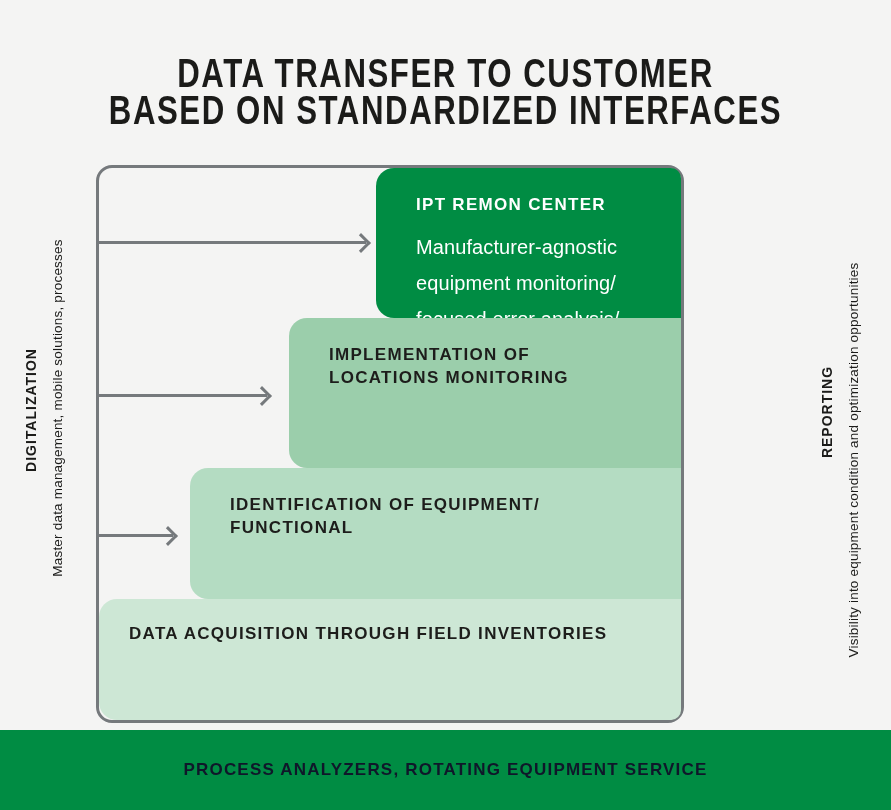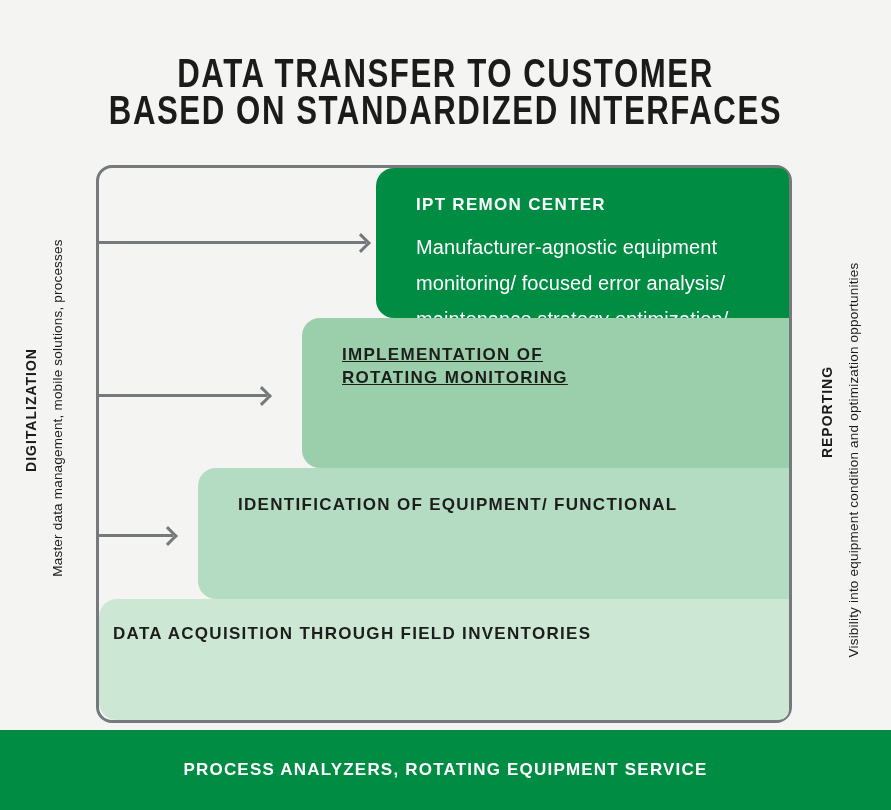--- a/index.html
+++ b/index.html
@@ -12,43 +12,43 @@
   
   .page-title{
     position:absolute;top:28px;left:0;width:891px;
     text-align:center;font-weight:700;font-size:40px;line-height:37px;
     letter-spacing:2px;color:#1b1b19;
     transform:scaleX(0.78);transform-origin:50% 0;
   }
   .page-title .tl{display:block;}
   
   .frame{
-    position:absolute;left:96px;top:165px;width:696px;height:558px;
+    position:absolute;left:96px;top:165px;width:588px;height:558px;
     box-sizing:border-box;border:3px solid #75797c;border-radius:16px;
   }
   
   .arrow{position:absolute;left:0;height:3px;background:#75797c;}
   .arrow .head{
     position:absolute;right:-2px;top:50%;width:11px;height:11px;
     border-top:3px solid #75797c;border-right:3px solid #75797c;
     transform:translateY(-50%) rotate(45deg);
   }
   .a1{top:73px;width:267px;}
   .a2{top:226px;width:168px;}
   .a3{top:366px;width:74px;}
   
   .step{
     position:absolute;right:0;box-sizing:border-box;
     border-radius:18px 0 0 18px;
     padding:25px 18px 0 40px;
   }
   .s1{left:277px;top:0;height:150px;border-radius:18px 10px 0 18px;color:#ffffff;}
-  .s2{left:203px;top:150px;height:150px;text-decoration:underline;}
+  .s2{left:190px;top:150px;height:150px;}
   .s3{left:91px;top:300px;height:131px;}
-  .s4{left:0;top:431px;height:121px;border-radius:18px 0 10px 18px;padding-left:14px;padding-top:23px;}
+  .s4{left:0;top:431px;height:121px;border-radius:18px 0 10px 18px;padding-left:30px;padding-top:23px;}
   .step-title{
     margin:0 0 13px 0;font-size:17px;font-weight:700;
     letter-spacing:1.3px;line-height:1.38;
   }
   .tline{display:block;}
   .step-body{
     margin:0;font-size:20px;line-height:1.8;letter-spacing:0.1px;
   }
   .s1 .step-body{max-width:340px;}
   .s2 .step-body{max-width:392px;}
@@ -63,21 +63,21 @@
   .vtitle{font-weight:700;font-size:14px;letter-spacing:1px;}
   .vsub{font-size:13.5px;letter-spacing:0.2px;}
   .left-title{left:31px;top:410px;}
   .left-sub{left:57px;top:408px;}
   .right-title{left:827px;top:412px;}
   .right-sub{left:853px;top:460px;}
   
   .footer{
     position:absolute;left:0;top:730px;width:891px;height:80px;
     display:flex;align-items:center;justify-content:center;
-    color:#ffffff;font-weight:700;font-size:17px;letter-spacing:1.2px;
+    color:#0f172a;font-weight:700;font-size:17px;letter-spacing:1.2px;
   }
 </style>
 </head>
 <body>
 
 <h1 class="page-title">
   <span class="tl">DATA TRANSFER TO CUSTOMER</span>
   <span class="tl">BASED ON STANDARDIZED INTERFACES</span>
 </h1>
 
@@ -96,25 +96,25 @@
   <section class="step s1" style="background: rgb(0, 140, 67);">
     <h2 class="step-title">
       <span class="tline">IPT REMON CENTER</span>
     </h2>
     <p class="step-body">Manufacturer-agnostic equipment monitoring/ focused error analysis/ maintenance strategy optimization/ predictive maintenance</p>
   </section>
 
   <section class="step s2" style="background: rgb(155, 206, 171);">
     <h2 class="step-title">
       <span class="tline">IMPLEMENTATION OF</span>
-      <span class="tline">ROTATING MONITORING</span>
+      <span class="tline">LOCATIONS MONITORING</span>
     </h2>
   </section>
 
-  <section class="step s3" style="background: rgb(180, 220, 194); margin-left: 8px;">
+  <section class="step s3" style="background: rgb(180, 220, 194);">
     <h2 class="step-title">
       <span class="tline">IDENTIFICATION OF EQUIPMENT/ FUNCTIONAL</span>
     </h2>
   </section>
 
   <section class="step s4" style="background: rgb(205, 231, 213);">
     <h2 class="step-title">
       <span class="tline">DATA ACQUISITION THROUGH FIELD INVENTORIES</span>
     </h2>
   </section>

